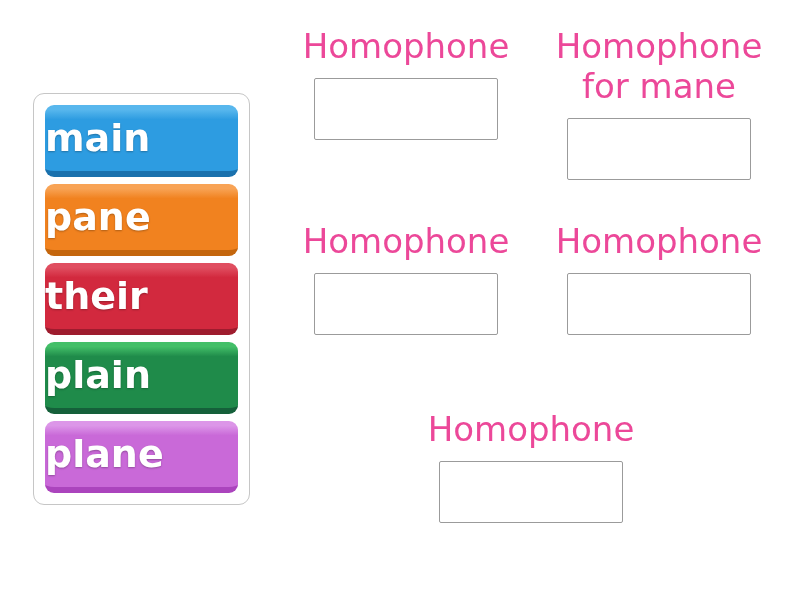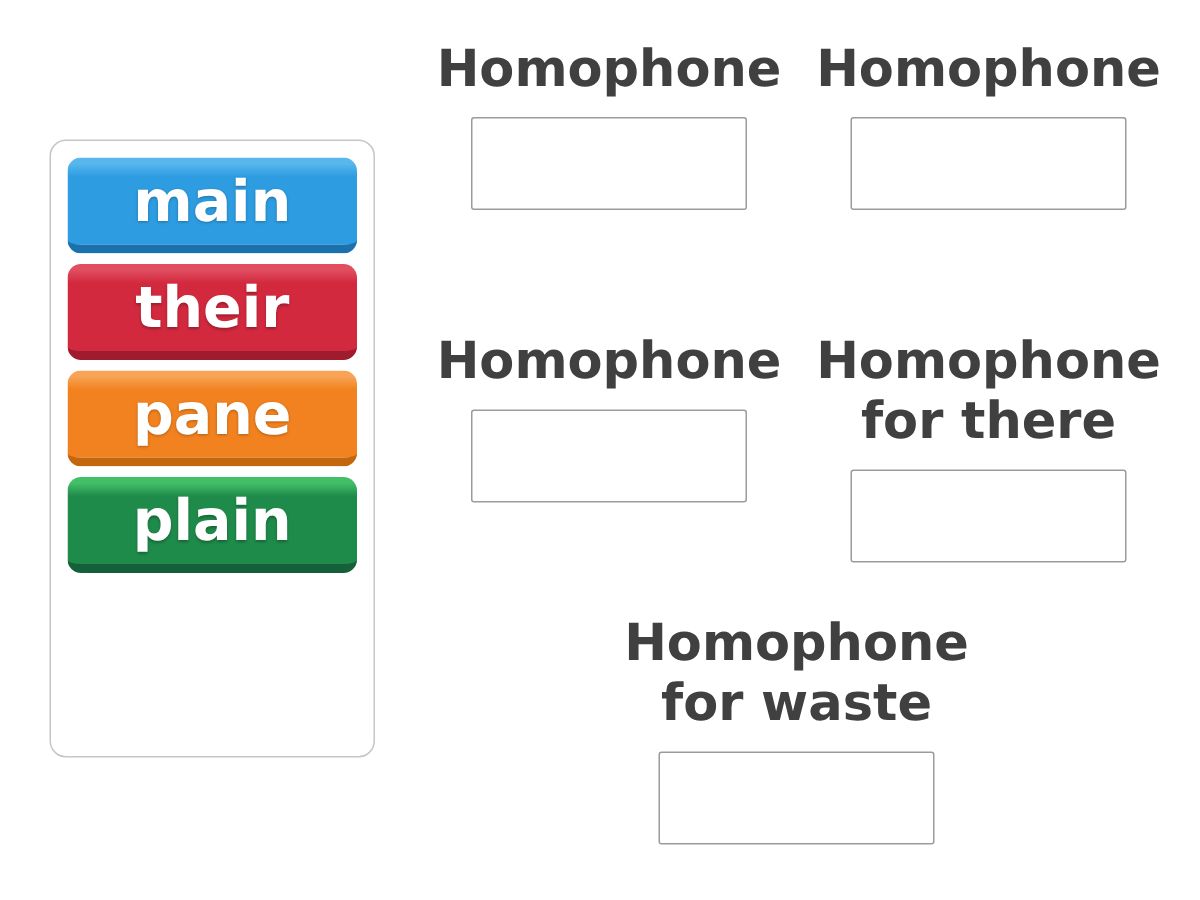--- a/index.html
+++ b/index.html
@@ -13,36 +13,36 @@
   
   .word-tray {
     position: absolute; left: 33px; top: 93px; width: 217px; height: 412px;
     background: #ffffff;
     border: 1px solid #c6c6c6;
     border-radius: 11px;
     padding: 11px;
     display: flex; flex-direction: column; gap: 7px;
   }
   .tile {
-    width: 193px; height: 64px;
+    width: 193px; height: 88px;
     border-radius: 9px;
     border-bottom: 6px solid var(--dark, #888);
     background: linear-gradient(180deg, var(--light, #ccc) 0%, var(--light, #ccc) 7%, var(--main, #aaa) 22%, var(--main, #aaa) 100%);
-    display: flex; align-items: center; justify-content: center;
+    display: flex; align-items: center; justify-content: flex-start;
     cursor: grab;
   }
   .tile-label {
     color: #ffffff; font-weight: bold; font-size: 38px; line-height: 1;
     text-shadow: 0 1px 2px rgba(0,0,0,0.28);
   }
 
   
   .target-group { position: absolute; width: 240px; text-align: center; }
   .target-title {
-    color: #404040; font-size: 34px; line-height: 40px; font-weight: 700;
+    color: #ec4899; font-size: 34px; line-height: 40px; font-weight: 400;
     white-space: nowrap;
   }
   .drop-zone {
     width: 184px; height: 62px; margin: 12px auto 0;
     background: #ffffff;
     border: 1px solid #9b9b9b;
     border-radius: 2px;
   }
   .pos-r1c1 { left: 286px; top: 26px; }
   .pos-r1c2 { left: 539px; top: 26px; }
@@ -52,61 +52,63 @@
 </style>
 </head>
 <body>
 
 <div class="stage">
 
   <div class="word-tray">
     <div class="tile" style="--main: #2d9ce1; --light: #58b7ed; --dark: #1a71ad;">
       <span class="tile-label">main</span>
     </div>
+    <div class="tile" style="--main: #f1821f; --light: #f8a355; --dark: #c4660d;">
+      <span class="tile-label">pane</span>
+    </div>
     <div class="tile" style="--main: #d2293e; --light: #e04e60; --dark: #9e1c2e;">
       <span class="tile-label">their</span>
     </div>
-    <div class="tile" style="--main: #f1821f; --light: #f8a355; --dark: #c4660d;">
-      <span class="tile-label">pane</span>
-    </div>
     <div class="tile" style="--main: #1f8b4a; --light: #43bf68; --dark: #15603a;">
       <span class="tile-label">plain</span>
+    </div>
+    <div class="tile" style="--main: #c969d8; --light: #dc96e8; --dark: #ab44bd;">
+      <span class="tile-label">plane</span>
     </div>
   </div>
 
   <div class="target-group pos-r1c1">
     <div class="target-title">
       <div>Homophone</div>
     </div>
     <div class="drop-zone"></div>
   </div>
 
   <div class="target-group pos-r1c2">
     <div class="target-title">
       <div>Homophone</div>
+      <div>for mane</div>
     </div>
     <div class="drop-zone"></div>
   </div>
 
   <div class="target-group pos-r2c1">
     <div class="target-title">
       <div>Homophone</div>
     </div>
     <div class="drop-zone"></div>
   </div>
 
   <div class="target-group pos-r2c2">
     <div class="target-title">
       <div>Homophone</div>
-      <div>for there</div>
     </div>
     <div class="drop-zone"></div>
   </div>
 
   <div class="target-group pos-r3c">
     <div class="target-title">
       <div>Homophone</div>
-      <div>for waste</div>
     </div>
     <div class="drop-zone"></div>
   </div>
 
 </div>
 
 </body></html>

